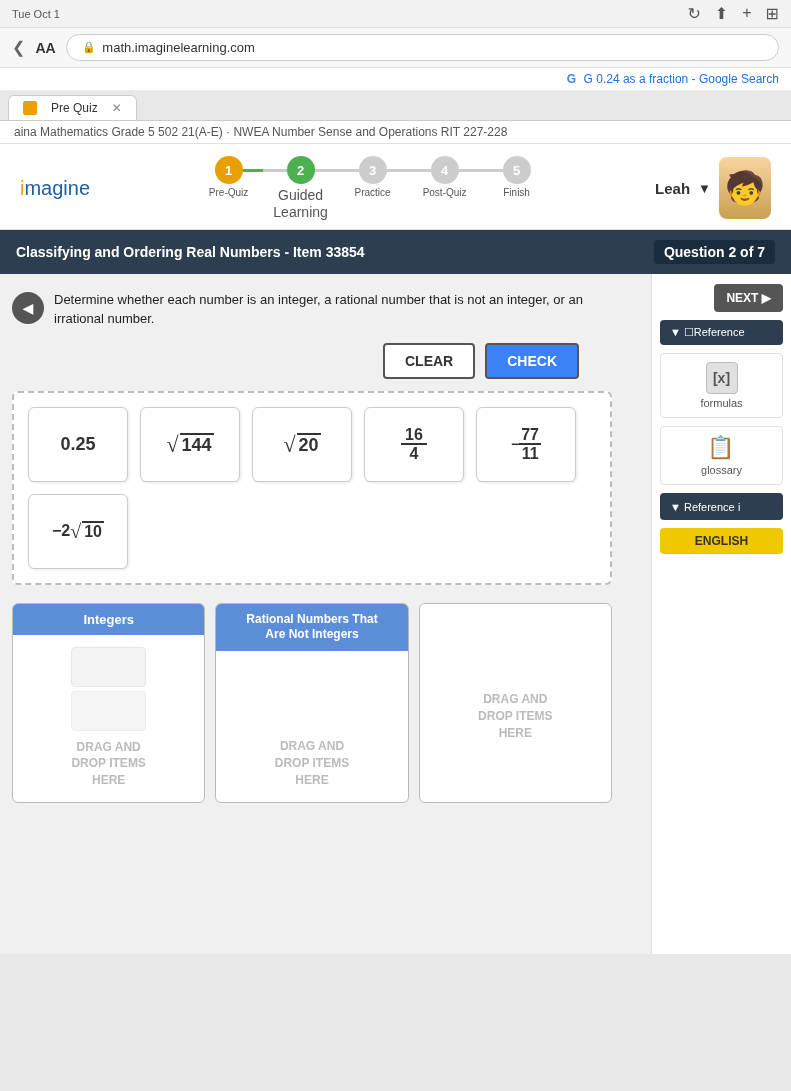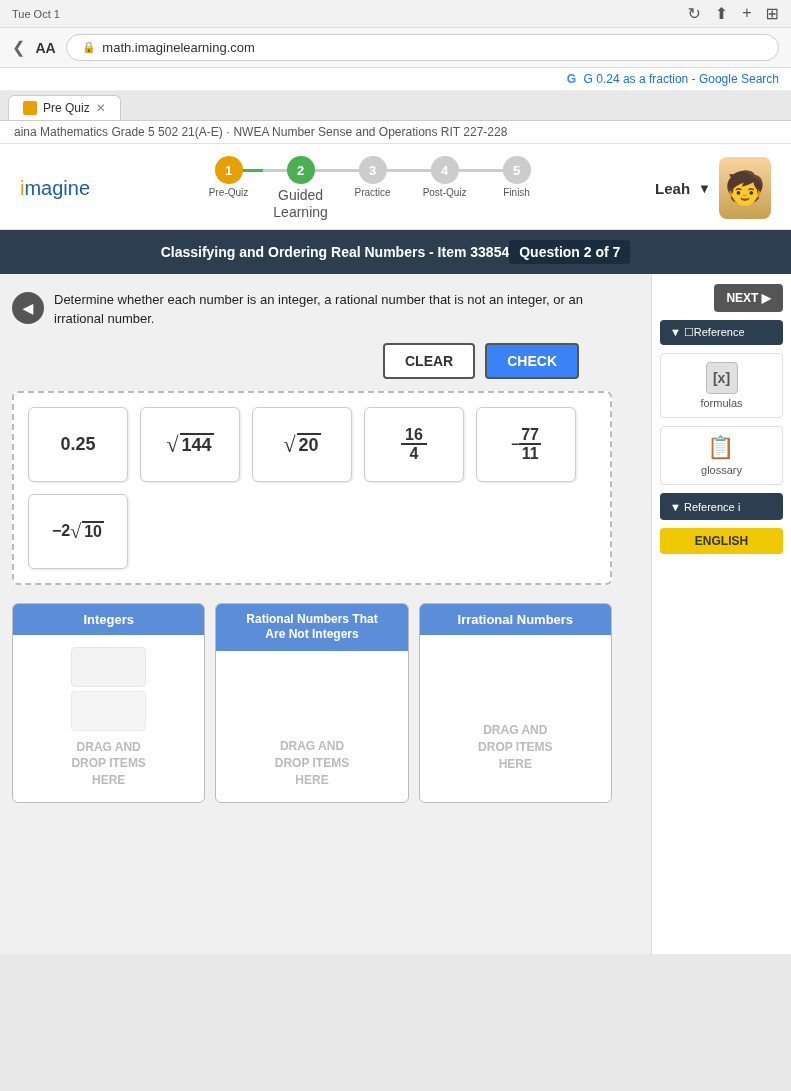--- a/index.html
+++ b/index.html
@@ -32,21 +32,21 @@
     <span>math.imaginelearning.com</span>
   </div>
 </div>
 
 <div style="background:white; border-bottom:1px solid #eee; padding:4px 12px; font-size:12px; text-align:right; color:#1a73e8;">
   <span style="font-weight:bold; color:#4285f4;">G</span>
   <span style="margin-left:4px;">G 0.24 as a fraction - Google Search</span>
 </div>
 
 <div style="background:#e8e8e8; display:flex; align-items:flex-end; padding:4px 8px 0 8px; border-bottom:1px solid #ccc;">
-  <div style="background:white; border:1px solid #ccc; border-bottom:none; border-radius:6px 6px 0 0; padding:5px 14px; font-size:12px; display:flex; align-items:center; gap:6px; color:#333;">
+  <div style="background:white; border:1px solid #ccc; border-bottom:none; border-radius:6px 6px 0 0; padding:5px 14px; font-size:12px; display:flex; align-items:center; gap:14px; color:#333;">
     <span style="width:14px; height:14px; background:#e8a000; border-radius:2px; display:inline-block;"></span>
     <span>Pre Quiz</span>
     <span style="color:#888; font-size:12px;">✕</span>
   </div>
 </div>
 
 <div style="background:#fff; padding:4px 14px; font-size:12px; color:#555; border-bottom:1px solid #e0e0e0;">
   <span>aina Mathematics Grade 5 502 21(A-E) · NWEA Number Sense and Operations RIT 227-228</span>
 </div>
 
@@ -87,21 +87,21 @@
 
   <div style="display:flex; align-items:center; gap:8px;">
     <span style="font-size:15px; font-weight:bold; color:#333;">Leah</span>
     <span style="color:#333; font-size:13px;">▼</span>
     <div style="width:52px; height:62px; background:linear-gradient(to bottom,#f9d4a0,#c8a050); border-radius:8px; display:flex; align-items:center; justify-content:center; font-size:32px; overflow:hidden;">
       🧒
     </div>
   </div>
 </div>
 
-<div style="background:#2c3e50; color:white; padding:10px 16px; display:flex; justify-content:center; align-items:center;">
+<div style="background:#2c3e50; color:white; padding:10px 16px; display:flex; justify-content:space-between; align-items:center;">
   <span style="font-size:14px; font-weight:bold;">Classifying and Ordering Real Numbers - Item 33854</span>
   <span style="font-size:14px; font-weight:bold; background:#1a2c3d; padding:4px 10px; border-radius:4px;">Question 2 of 7</span>
 </div>
 
 <div style="display:flex; background:#f0f0f0; flex:1; min-height:680px;">
 
   <div style="flex:1; padding:16px 12px;">
 
     <div style="display:flex; align-items:flex-start; gap:10px; margin-bottom:14px;">
       <div style="width:32px; height:32px; border-radius:50%; background:#555; display:flex; align-items:center; justify-content:center; color:white; font-size:14px; cursor:pointer; flex-shrink:0; margin-top:2px;">◀</div>
@@ -175,21 +175,20 @@
       </div>
 
       <div style="flex:1; border:1px solid #bbb; border-radius:6px; background:white; min-height:200px;">
         <div style="background:#5b8dd9; color:white; padding:8px 10px; font-size:12px; font-weight:bold; text-align:center; border-radius:5px 5px 0 0; line-height:1.3;">Rational Numbers That<br>Are Not Integers</div>
         <div style="padding:12px; min-height:150px; display:flex; flex-direction:column; align-items:center; justify-content:flex-end;">
           <div style="color:#bbb; font-size:12px; font-weight:bold; text-align:center; line-height:1.4;">DRAG AND<br>DROP ITEMS<br>HERE</div>
         </div>
       </div>
 
       <div style="flex:1; border:1px solid #bbb; border-radius:6px; background:white; min-height:200px;">
-        <div style="background:#5b8dd9; color:white; padding:8px 10px; font-size:13px; font-weight:bold; text-align:center; border-radius:5px 5px 0 0;">Irrational Numbers</div>
         <div style="padding:12px; min-height:150px; display:flex; flex-direction:column; align-items:center; justify-content:flex-end;">
           <div style="color:#bbb; font-size:12px; font-weight:bold; text-align:center; line-height:1.4;">DRAG AND<br>DROP ITEMS<br>HERE</div>
         </div>
       </div>
 
     </div>
   </div>
 
   <div style="width:140px; background:white; border-left:1px solid #ddd; padding:10px 8px; display:flex; flex-direction:column; gap:8px; align-items:stretch;">
 

